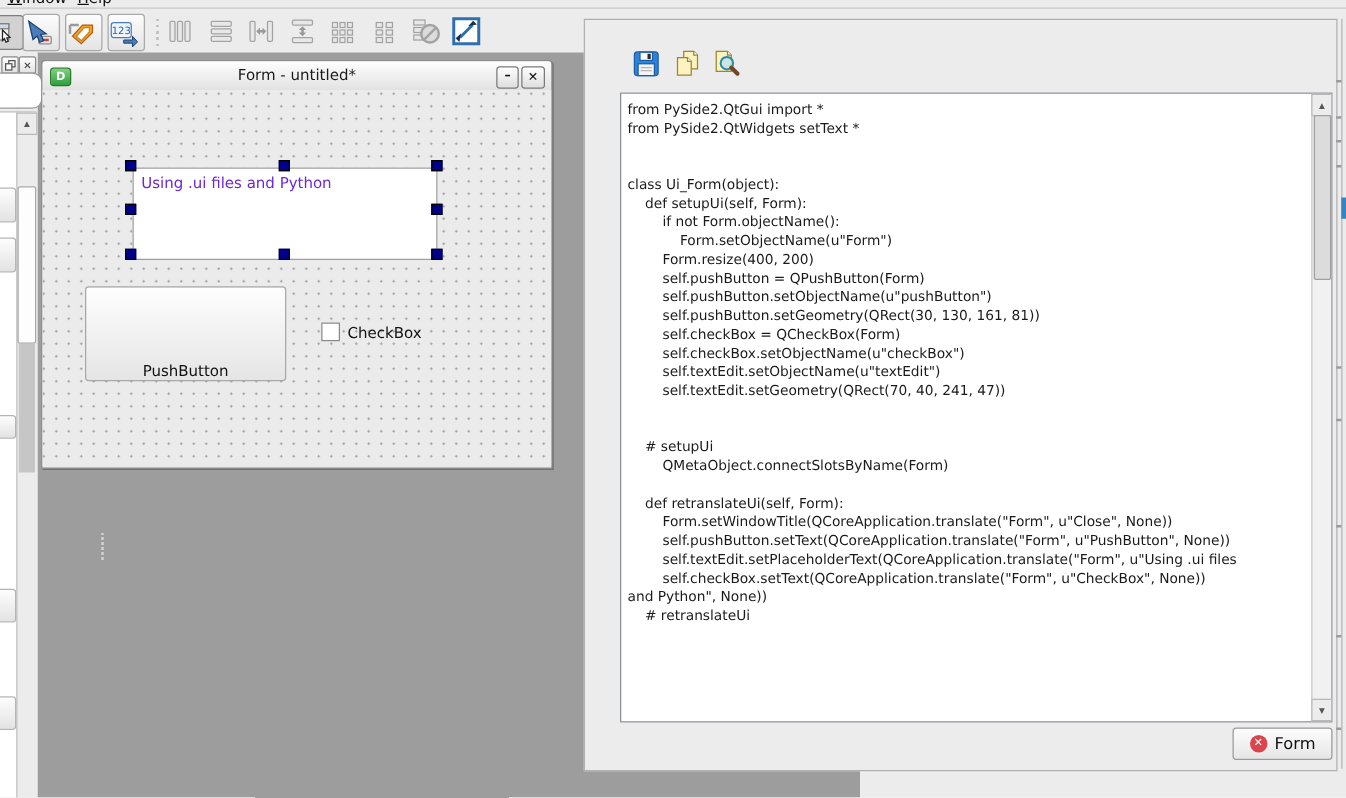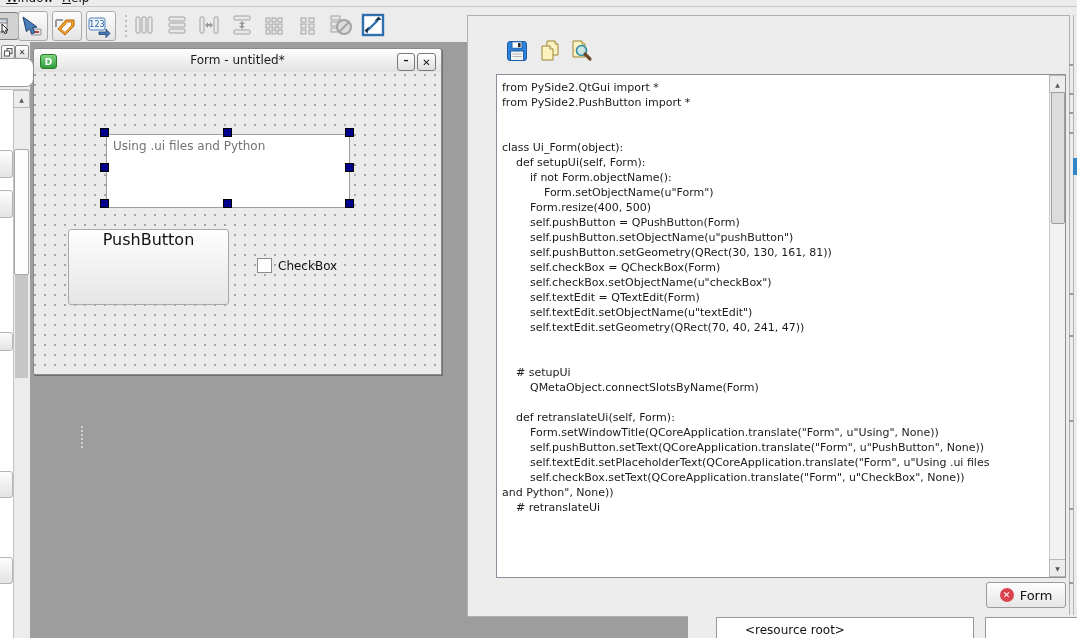--- a/index.html
+++ b/index.html
@@ -42,24 +42,24 @@
   #form-icon{position:absolute;left:6px;top:5px;width:15px;height:13px;border-radius:3px;
     background:linear-gradient(#7ed47e,#2f9e3f);border:1px solid #2a7a2a;color:#fff;font-size:9px;font-weight:bold;
     display:flex;align-items:center;justify-content:center;}
   .win-btn{position:absolute;top:4px;width:16px;height:16px;border:1px solid #7a7a7a;border-radius:3px;
     background:linear-gradient(#fff,#dedede);display:flex;align-items:center;justify-content:center;
     font-size:10px;font-weight:bold;color:#111;}
   #form-canvas{position:absolute;left:0;top:23px;width:407px;height:301px;background:#ebebeb;
     background-image:radial-gradient(circle,#a5a5a5 0.9px,transparent 1px);
     background-size:10px 10px;background-position:6px 8px;}
   #form-textedit{position:absolute;left:72px;top:62px;width:242px;height:72px;background:#fff;border:1px solid #9e9e9e;}
-  #textedit-placeholder{position:absolute;left:6px;top:4px;font-size:12px;color:#737373;}
+  #textedit-placeholder{position:absolute;left:6px;top:4px;font-size:12px;color:#6d28d9;}
   .handle{position:absolute;width:7px;height:7px;background:#00008b;border:1px solid #000;}
   #form-pushbutton{position:absolute;left:34px;top:157px;width:159px;height:74px;border:1px solid #a8a8a8;border-radius:3px;
-    background:linear-gradient(#fefefe,#e5e5e5);display:flex;align-items:flex-start;justify-content:center;font-size:16px;color:#111;}
+    background:linear-gradient(#fefefe,#e5e5e5);display:flex;align-items:flex-end;justify-content:center;font-size:12px;color:#111;}
   #form-checkbox{position:absolute;left:223px;top:186px;height:15px;display:flex;align-items:center;}
   #checkbox-indicator{width:13px;height:13px;background:#fff;border:1px solid #8a8a8a;margin-right:6px;}
   #checkbox-label{font-size:12px;color:#111;}
   
   #code-window{left:467px;top:15px;width:601px;height:600px;background:#ececec;border:1px solid #b0b0b0;}
   .cw-tool{position:absolute;top:22px;width:26px;height:26px;display:flex;align-items:center;justify-content:center;}
   #code-area{position:absolute;left:28px;top:58px;width:568px;height:502px;background:#fff;border:1px solid #8a9099;overflow:hidden;}
   #code-text{position:absolute;left:5px;top:5px;font-size:11px;line-height:15px;color:#1a1a1a;}
   .code-line{white-space:pre;height:15px;}
   #code-scrollbar{position:absolute;right:0;top:0;width:15px;height:100%;background:#f1f1f1;border-left:1px solid #c8c8c8;}
@@ -316,68 +316,61 @@
           <path d="M13 2 V5 H16" fill="#fff" stroke="#9c8432"></path>
           <circle cx="12.5" cy="11.5" r="5" fill="#bfe3ea" fill-opacity="0.85" stroke="#2e8aa0" stroke-width="1.6"></circle>
           <line x1="16" y1="15" x2="21" y2="20" stroke="#6b4a2a" stroke-width="3.2" stroke-linecap="round"></line>
         </svg>
       </span>
     </div>
 
     <div id="code-area">
       <div id="code-text">
           <div class="code-line">from PySide2.QtGui import *</div>
-          <div class="code-line">from PySide2.PushButton import *</div>
+          <div class="code-line">from PySide2.QtWidgets setText *</div>
           <div class="code-line">&nbsp;</div>
           <div class="code-line">&nbsp;</div>
           <div class="code-line">class Ui_Form(object):</div>
           <div class="code-line">    def setupUi(self, Form):</div>
           <div class="code-line">        if not Form.objectName():</div>
           <div class="code-line">            Form.setObjectName(u"Form")</div>
-          <div class="code-line">        Form.resize(400, 500)</div>
+          <div class="code-line">        Form.resize(400, 200)</div>
           <div class="code-line">        self.pushButton = QPushButton(Form)</div>
           <div class="code-line">        self.pushButton.setObjectName(u"pushButton")</div>
           <div class="code-line">        self.pushButton.setGeometry(QRect(30, 130, 161, 81))</div>
           <div class="code-line">        self.checkBox = QCheckBox(Form)</div>
           <div class="code-line">        self.checkBox.setObjectName(u"checkBox")</div>
-          <div class="code-line">        self.textEdit = QTextEdit(Form)</div>
           <div class="code-line">        self.textEdit.setObjectName(u"textEdit")</div>
           <div class="code-line">        self.textEdit.setGeometry(QRect(70, 40, 241, 47))</div>
           <div class="code-line">&nbsp;</div>
           <div class="code-line">&nbsp;</div>
           <div class="code-line">    # setupUi</div>
           <div class="code-line">        QMetaObject.connectSlotsByName(Form)</div>
           <div class="code-line">&nbsp;</div>
           <div class="code-line">    def retranslateUi(self, Form):</div>
-          <div class="code-line">        Form.setWindowTitle(QCoreApplication.translate("Form", u"Using", None))</div>
+          <div class="code-line">        Form.setWindowTitle(QCoreApplication.translate("Form", u"Close", None))</div>
           <div class="code-line">        self.pushButton.setText(QCoreApplication.translate("Form", u"PushButton", None))</div>
           <div class="code-line">        self.textEdit.setPlaceholderText(QCoreApplication.translate("Form", u"Using .ui files</div>
           <div class="code-line">        self.checkBox.setText(QCoreApplication.translate("Form", u"CheckBox", None))</div>
           <div class="code-line">and Python", None))</div>
           <div class="code-line">    # retranslateUi</div>
         </div>
       <div id="code-scrollbar">
         <div class="scroll-arrow" style="top:0;left:-1px;">▲</div>
         <div id="code-thumb"></div>
         <div class="scroll-arrow" style="bottom:0;left:-1px;">▼</div>
       </div>
     </div>
 
     <div id="close-button">
       <span id="close-icon">✕</span>
       <span>Form</span>
     </div>
   </div>
 
-  <div id="resource-dock" class="abs">
-    <div class="res-panel" style="left:28px;width:256px;">
-      <span id="resource-root-label">&lt;resource root&gt;</span>
-    </div>
-    <div class="res-panel" style="left:297px;width:92px;border-right:none;"></div>
-  </div>
 
   <div id="right-strip-border" class="abs"></div>
   <div class="right-dash abs" style="top:64px;"></div>
   <div class="right-dash abs" style="top:93px;"></div>
   <div class="right-dash abs" style="top:112px;"></div>
   <div class="right-dash abs" style="top:132px;"></div>
   <div id="right-blue" class="abs"></div>
   <div class="right-dash abs" style="top:293px;"></div>
   <div class="right-dash abs" style="top:335px;"></div>
   <div class="right-dash abs" style="top:420px;"></div>

